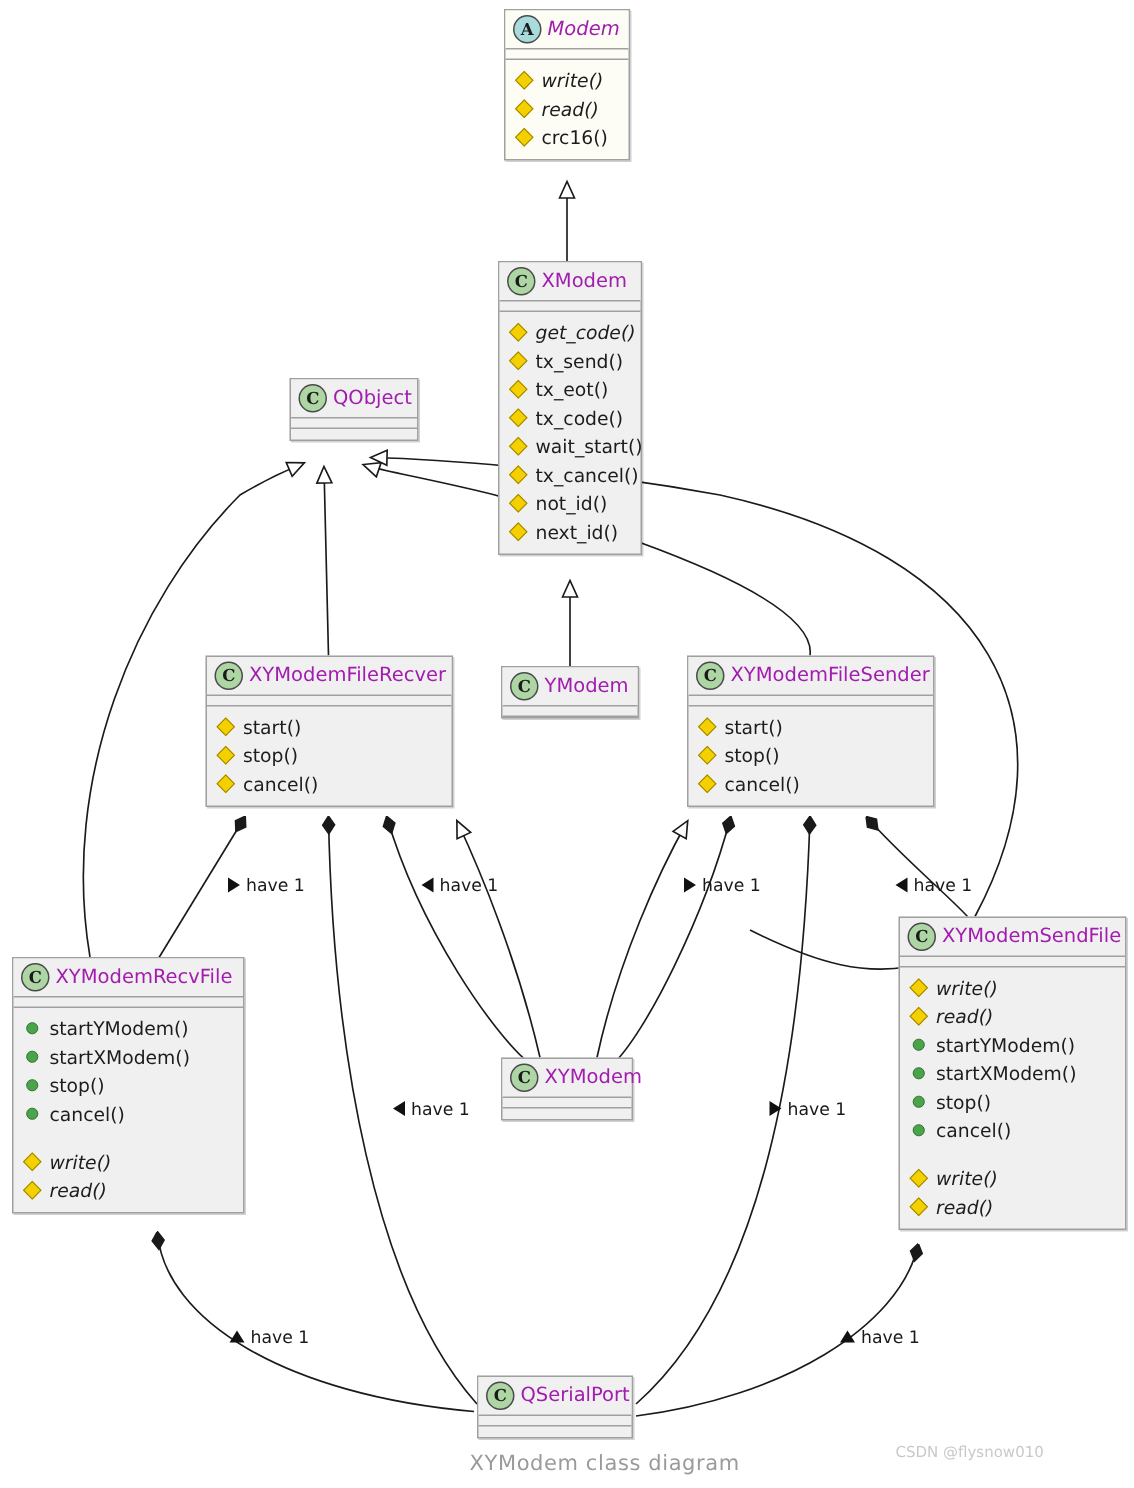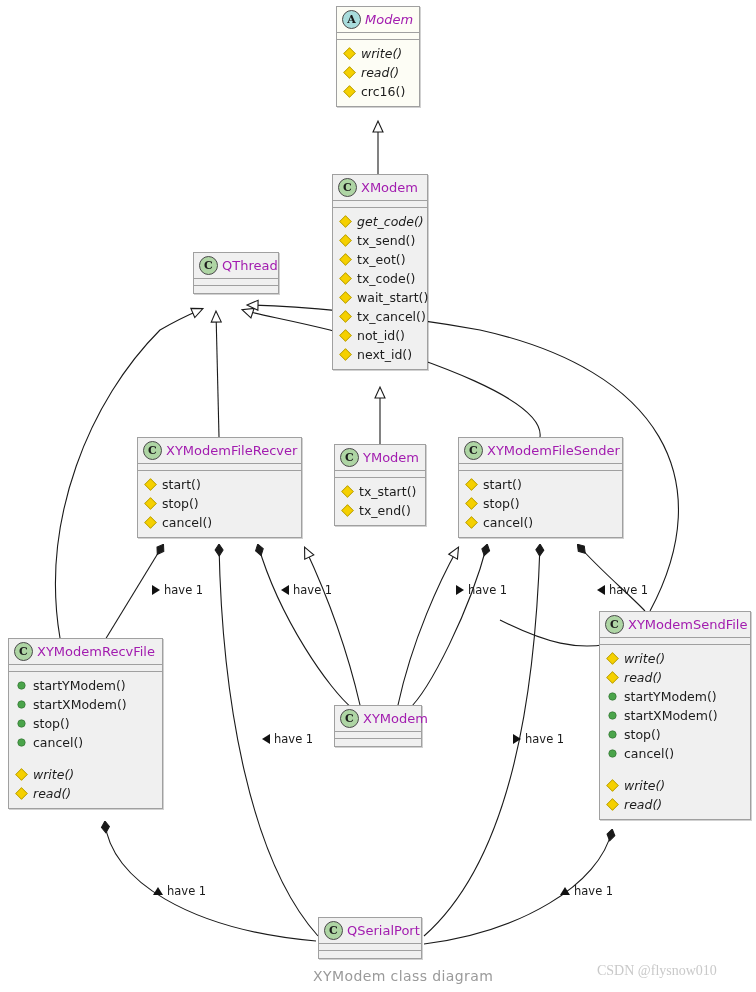--- a/index.html
+++ b/index.html
@@ -144,25 +144,24 @@
   #caption {
     position: absolute;
     font-size: 14px;
     color: #9a9a9a;
     letter-spacing: 0.4px;
     white-space: nowrap;
     z-index: 7;
   }
   #watermark {
     position: absolute;
-    font-size: 14px;
+    font-size: 10px;
     color: #c9c9c9;
     white-space: nowrap;
     z-index: 7;
-    font-family: Liberation Serif, serif;
   }
 </style>
 </head>
 <body>
 
 <div id="canvas">
 
   <svg id="edges" viewBox="0 0 756 992" xmlns="http://www.w3.org/2000/svg">
     <defs>
       <marker id="hollowTri" markerWidth="14" markerHeight="14" refX="11" refY="6" orient="auto" markerUnits="userSpaceOnUse">
@@ -271,21 +270,21 @@
           </div>
           <div class="member">
             <span class="vis vis-protected"></span>
             <span class="mname">next_id()</span>
           </div>
         </div>
       </div>
       <div class="uml-class" style="left: 193px; top: 252px; width: 86px;">
         <div class="cls-header">
           <span class="cls-badge badge-c">C</span>
-          <span class="cls-title">QThread</span>
+          <span class="cls-title">QObject</span>
         </div>
         <div class="cls-sep"></div>
         <div class="cls-body empty-body"></div>
       </div>
       <div class="uml-class" style="left: 137px; top: 437px; width: 165px;">
         <div class="cls-header">
           <span class="cls-badge badge-c">C</span>
           <span class="cls-title">XYModemFileRecver</span>
         </div>
         <div class="cls-sep"></div>
@@ -303,30 +302,20 @@
             <span class="mname">cancel()</span>
           </div>
         </div>
       </div>
       <div class="uml-class" style="left: 334px; top: 444px; width: 92px;">
         <div class="cls-header">
           <span class="cls-badge badge-c">C</span>
           <span class="cls-title">YModem</span>
         </div>
         <div class="cls-sep"></div>
-        <div class="cls-body">
-          <div class="member">
-            <span class="vis vis-protected"></span>
-            <span class="mname">tx_start()</span>
-          </div>
-          <div class="member">
-            <span class="vis vis-protected"></span>
-            <span class="mname">tx_end()</span>
-          </div>
-        </div>
       </div>
       <div class="uml-class" style="left: 458px; top: 437px; width: 165px;">
         <div class="cls-header">
           <span class="cls-badge badge-c">C</span>
           <span class="cls-title">XYModemFileSender</span>
         </div>
         <div class="cls-sep"></div>
         <div class="cls-body">
           <div class="member">
             <span class="vis vis-protected"></span>

